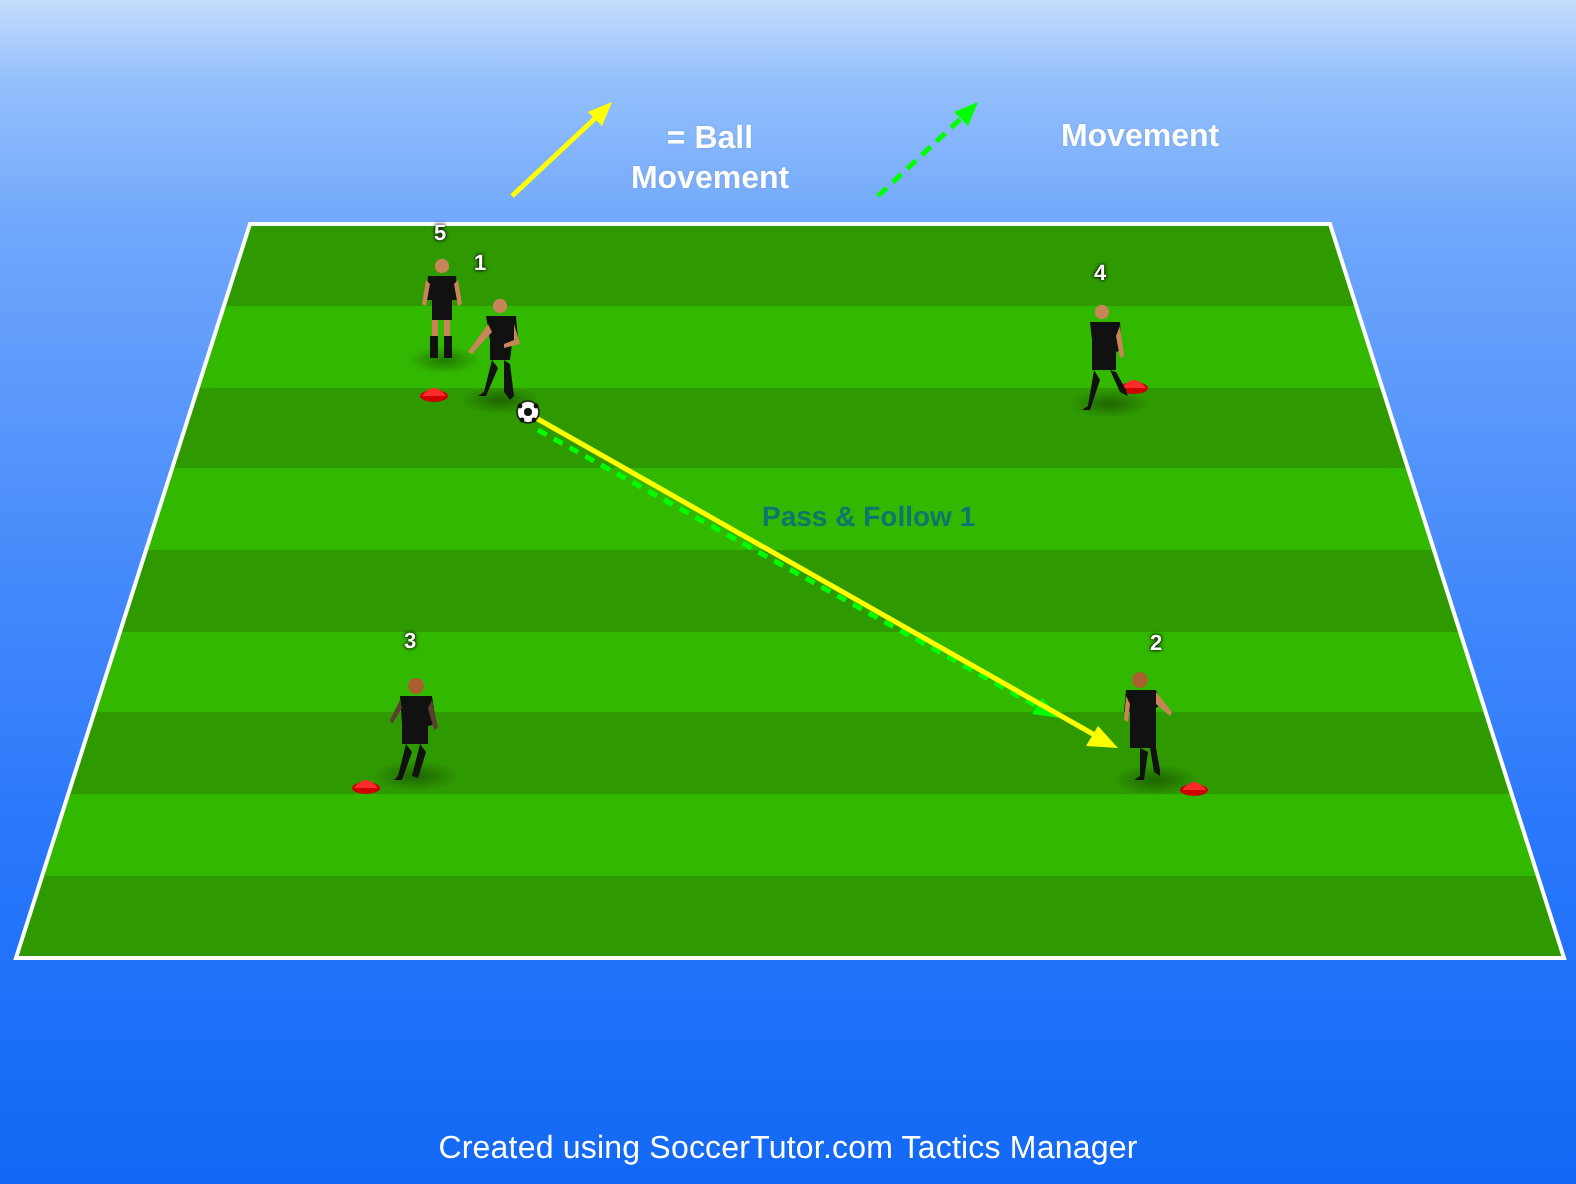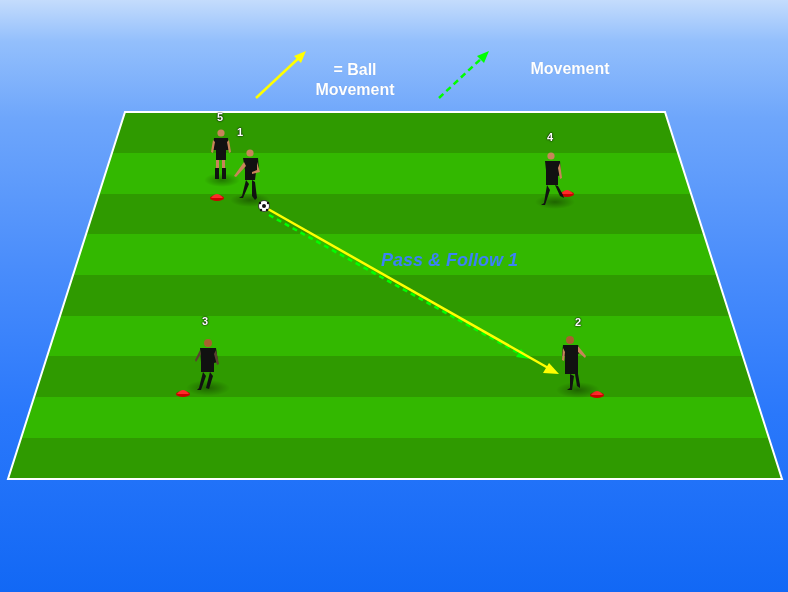--- a/index.html
+++ b/index.html
@@ -12,23 +12,22 @@
     .legend-text {
       position: absolute; color: #fff; font-weight: bold; font-size: 16px;
       text-align: center; line-height: 20px;
       text-shadow: 0 0 1px rgba(0,0,0,0.15);
     }
     .footer {
       position: absolute; left: 0; right: 0; top: 566px; text-align: center;
       color: #fff; font-size: 16px; letter-spacing: 0.1px;
     }
     .diagram-label {
-      position: absolute; color: #3b82f6; font-weight: bold; font-size: 18px;
+      position: absolute; color: #0f766e; font-weight: bold; font-size: 14px;
       white-space: nowrap;
-      font-style: italic;
     }
     .player-num {
       position: absolute; color: #fff; font-weight: bold; font-size: 11px;
       text-shadow: 0 0 2px #000, 0 0 1px #000;
       width: 14px; text-align: center;
     }
     svg { position: absolute; left: 0; top: 0; }
   </style>
 </head>
 <body>
@@ -168,13 +167,14 @@
   </div>
 
   <div class="player-num" style="left:213px; top:111px;">5</div>
   <div class="player-num" style="left:233px; top:126px;">1</div>
   <div class="player-num" style="left:543px; top:131px;">4</div>
   <div class="player-num" style="left:198px; top:315px;">3</div>
   <div class="player-num" style="left:571px; top:316px;">2</div>
 
   <div class="diagram-label" style="left:381px; top:250px;">Pass &amp; Follow 1</div>
 
+  <div class="footer">Created using SoccerTutor.com Tactics Manager</div>
 </div>
 
 </body></html>

